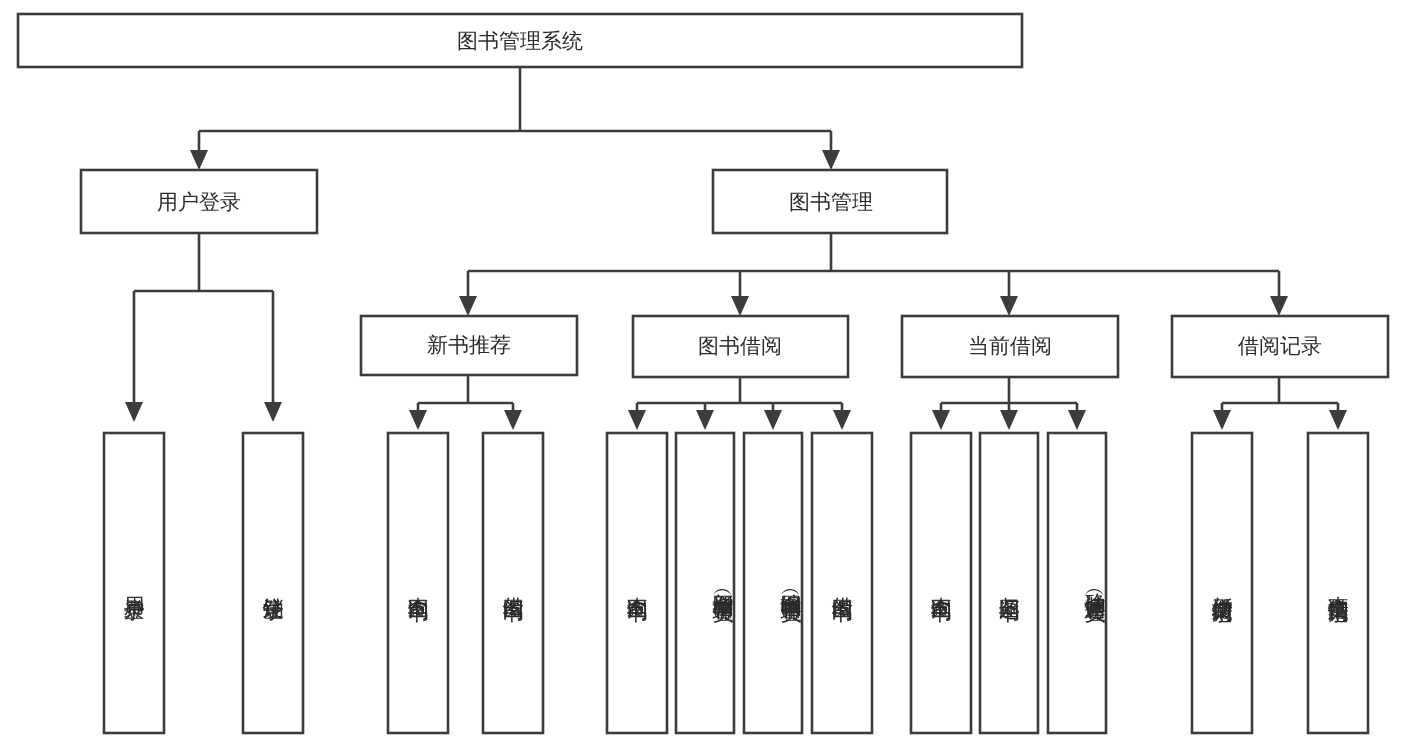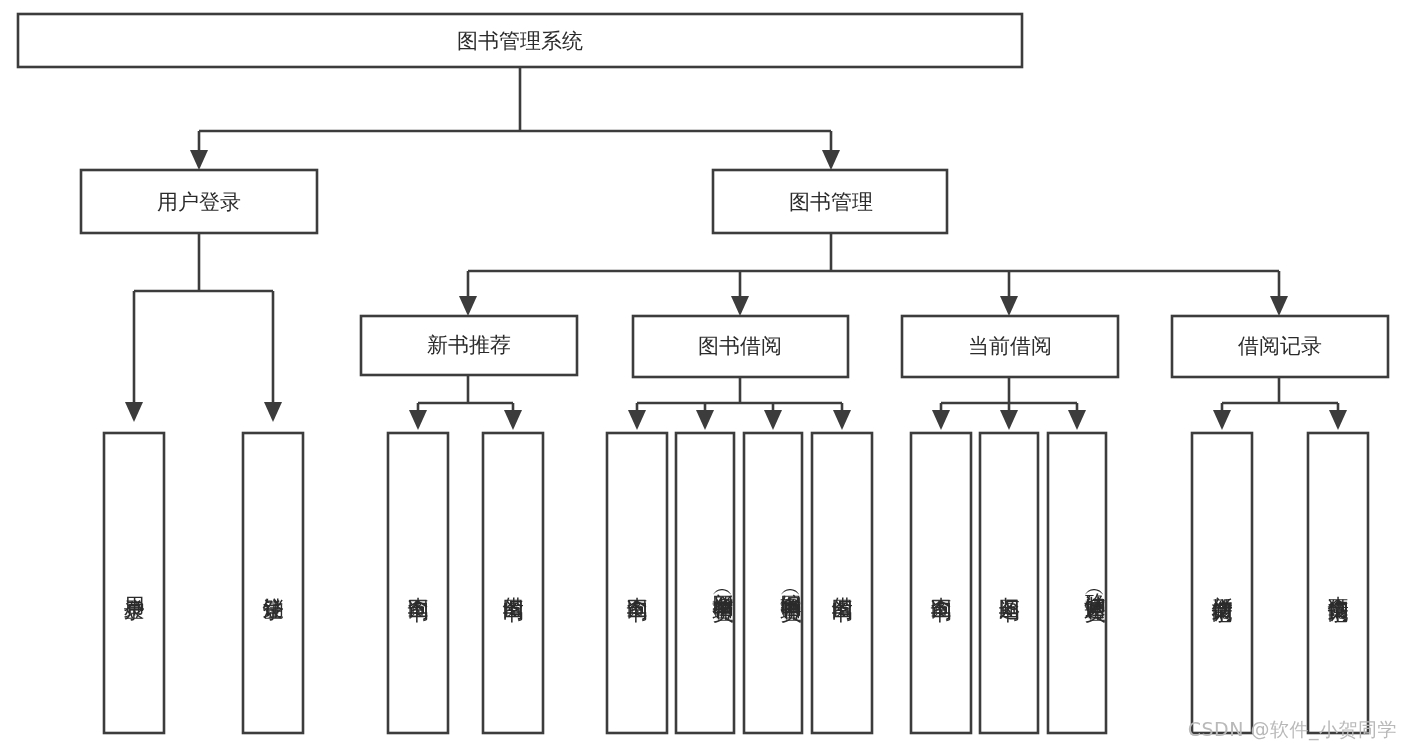--- a/index.html
+++ b/index.html
@@ -202,14 +202,13 @@
   <div class="vlabel" style="left:744px; top:437px; width:58px; height:292px; align-items:flex-start;">编辑图书（管理员）</div>
   <div class="vlabel" style="left:812px; top:433px; width:60px; height:300px;">借阅图书</div>
 
   <div class="vlabel" style="left:911px; top:433px; width:60px; height:300px;">查询图书</div>
   <div class="vlabel" style="left:980px; top:433px; width:58px; height:300px;">归还图书</div>
   <div class="vlabel" style="left:1048px; top:437px; width:58px; height:292px; align-items:flex-start;">确认归还（管理员）</div>
 
   <div class="vlabel" style="left:1192px; top:433px; width:60px; height:300px;">新增借阅记录</div>
   <div class="vlabel" style="left:1308px; top:433px; width:60px; height:300px;">查询借阅记录</div>
 
-  <div class="watermark">CSDN @软件_小贺同学</div>
 </div>
 
 </body></html>

